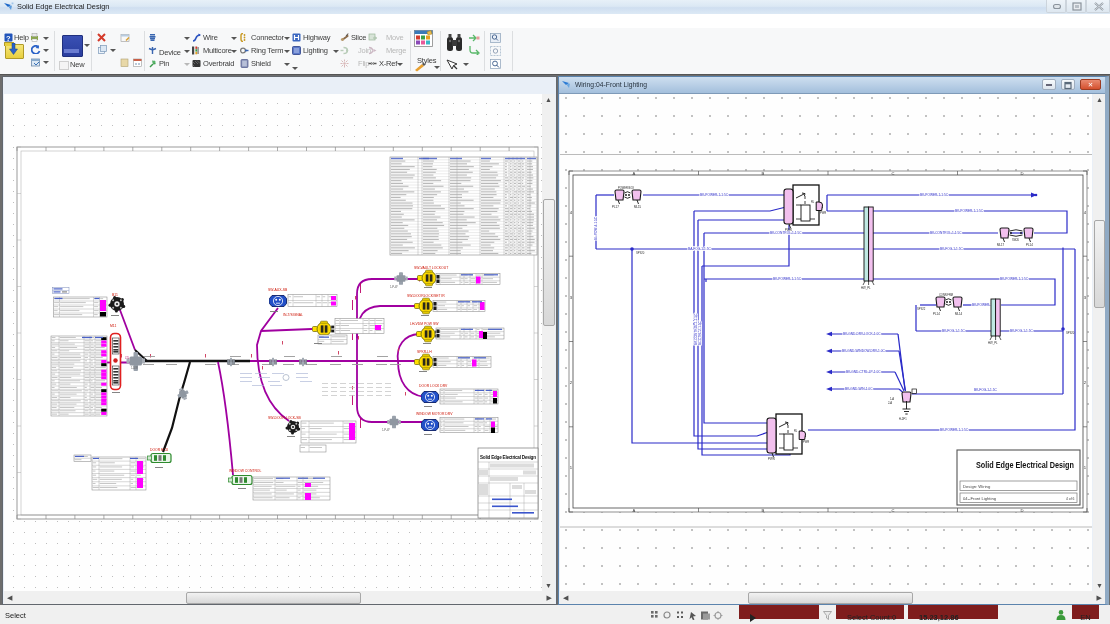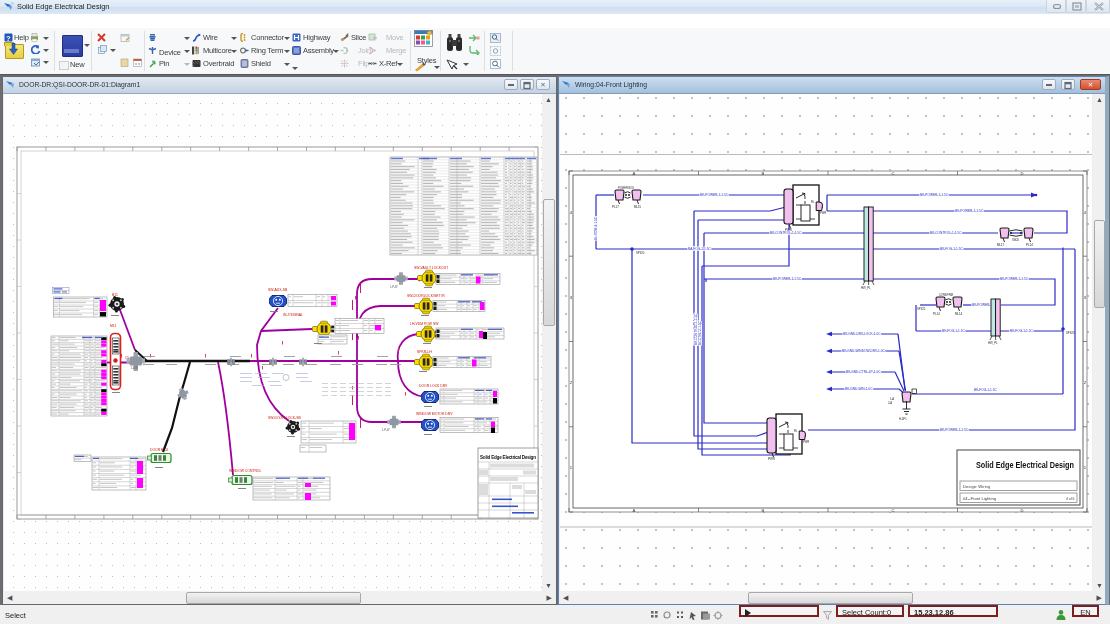--- a/index.html
+++ b/index.html
@@ -37,21 +37,21 @@
 .ccontent{position:absolute;background:#fefefe;overflow:hidden;}
 .grid11{background-image:radial-gradient(circle,#bdbdbd 0.8px,transparent 0.9px);background-size:11px 11px;background-position:4px 4px;}
 .grid18{background-image:radial-gradient(circle,#c2c2c2 0.8px,transparent 0.9px);background-size:18px 18px;background-position:15px 13px;}
 
 .sb{position:absolute;background:#f0f0f0;}
 .sb .thumb{position:absolute;background:linear-gradient(#f2f2f2,#d8d8d8);border:1px solid #a8a8a8;border-radius:2px;}
 .sb .arr{position:absolute;font-size:7px;color:#505050;text-align:center;}
 
 #statusbar{position:absolute;left:0;top:605px;width:1110px;height:19px;background:#f0f0f0;}
 #statusbar .s{position:absolute;font-size:7.5px;color:#222;}
-.sbox{position:absolute;top:0;height:12px;border:2px solid #7f1d1d;background:#f4f4f4;font-size:7.5px;color:#222;line-height:12px;padding-left:4px;box-sizing:border-box;}
+.sbox{position:absolute;top:0;height:12px;border:7px solid #7f1d1d;background:#f4f4f4;font-size:7.5px;color:#222;line-height:12px;padding-left:4px;box-sizing:border-box;}
 svg{position:absolute;left:0;top:0;}
 </style>
 </head>
 <body>
 <div id="app">
 
  <div id="titlebar">
   <svg id="applogo" viewBox="0 0 11 10">
         <path d="M0,1 L7,3 L4,5 Z" fill="#1b66c9"></path>
         <path d="M4.5,4.5 L8,3.4 L7,8 Z" fill="#5a9bdc"></path>
@@ -199,21 +199,21 @@
       <div class="drop" style="left:284px;top:35px;border-top-color:#555;"></div>
       <svg style="position:absolute;left:292px;top:5px;" width="9" height="9" viewBox="0 0 9 9">
         <rect x="0.5" y="0.5" width="8" height="8" rx="1" fill="#3a66c0"></rect>
         <path d="M2.5,2 v5 M6.5,2 v5 M2.5,4.5 h4" stroke="#fff" stroke-width="1.2" fill="none"></path>
       </svg>
       <div class="rtxt" style="left:303px;top:5px;">Highway</div>
       <svg style="position:absolute;left:292px;top:18px;" width="9" height="9" viewBox="0 0 9 9">
         <rect x="0.5" y="0.5" width="8" height="8" rx="1" fill="#5a78c8" stroke="#2a3e88" stroke-width="0.8"></rect>
         <rect x="2" y="2" width="5" height="5" fill="#8aa0dc"></rect>
       </svg>
-      <div class="rtxt" style="left:303px;top:18px;">Assembly</div>
+      <div class="rtxt" style="left:303px;top:18px;">Lighting</div>
       <div class="drop" style="left:333px;top:22px;border-top-color:#555;"></div>
       <div class="drop" style="left:292px;top:39px;border-top-color:#555;"></div>
       <svg style="position:absolute;left:340px;top:5px;" width="9" height="9" viewBox="0 0 9 9">
         <path d="M0.5,7 L6,3 l2,-2.5 l0.5,3 L3,7.5 Z" fill="#8a6a4a"></path>
         <path d="M6,3 l2,-2.5" stroke="#555" stroke-width="1"></path>
         <circle cx="2.5" cy="6.5" r="1.4" fill="#b89a6a"></circle>
       </svg>
       <div class="rtxt" style="left:351px;top:5px;">Slice</div>
       <svg style="position:absolute;left:340px;top:18px;" width="9" height="9" viewBox="0 0 9 9">
         <path d="M0.5,4.5 h3" stroke="#b8ccb8" stroke-width="1.4"></path>
@@ -300,35 +300,20 @@
       <svg style="position:absolute;left:490px;top:31px;" width="11" height="10" viewBox="0 0 11 10">
         <rect x="0.5" y="0.5" width="10" height="9" fill="#fff" stroke="#8aa0b8" stroke-width="0.7"></rect>
         <circle cx="5" cy="4.5" r="2.4" fill="none" stroke="#3a5a88" stroke-width="0.9"></circle>
         <path d="M6.5,6 l2.5,2.5" stroke="#3a5a88" stroke-width="1"></path>
       </svg>
     </div>
 
  <div id="mdi">
 
   <div class="child" id="winL" style="left:2px;top:1px;width:553px;height:527px;">
-   <div class="cap">
-    <svg style="left:3px;top:3px;" width="11" height="10" viewBox="0 0 11 10">
-            <path d="M0,1 L7,3 L4,5 Z" fill="#2a7ad4"></path>
-            <path d="M4.5,4.5 L8,3.4 L7,8 Z" fill="#6aa6e0"></path>
-          </svg>
-    <div class="t">DOOR-DR:QSI-DOOR-DR-01:Diagram1</div>
-    <div class="cbtn" style="left:501px;"><span style="display:inline-block;width:6px;height:2px;background:#667;margin-bottom:1px;"></span></div>
-    <div class="cbtn" style="left:517px;">
-            <svg width="12" height="9" viewBox="0 0 12 9" style="margin-top:1px;">
-              <rect x="3" y="1.5" width="6" height="6" fill="none" stroke="#5a6a7a" stroke-width="1.2"></rect>
-              <rect x="3" y="1.5" width="6" height="1.8" fill="#5a6a7a"></rect>
-            </svg>
-          </div>
-    <div class="cbtn" style="left:533px;">✕</div>
-   </div>
    <div class="ccontent grid11" style="left:1px;top:17px;width:538px;height:497px;">
     <svg id="svgL" width="538" height="497" viewBox="4 94 538 497">
             <rect x="17" y="147" width="521" height="372" fill="#ffffff" stroke="#9a9a9a" stroke-width="1"></rect>
             <rect x="21" y="151" width="513" height="364" fill="none" stroke="#b5b5b5" stroke-width="0.6"></rect>
             <path d="M17.0,147 V151 M46.0,147 V151 M74.9,147 V151 M103.9,147 V151 M132.8,147 V151 M161.8,147 V151 M190.7,147 V151 M219.6,147 V151 M248.6,147 V151 M277.5,147 V151 M306.5,147 V151 M335.4,147 V151 M364.4,147 V151 M393.3,147 V151 M422.3,147 V151 M451.2,147 V151 M480.2,147 V151 M509.1,147 V151 M17.0,515 V519 M46.0,515 V519 M74.9,515 V519 M103.9,515 V519 M132.8,515 V519 M161.8,515 V519 M190.7,515 V519 M219.6,515 V519 M248.6,515 V519 M277.5,515 V519 M306.5,515 V519 M335.4,515 V519 M364.4,515 V519 M393.3,515 V519 M422.3,515 V519 M451.2,515 V519 M480.2,515 V519 M509.1,515 V519 M17,515 H538" stroke="#8a8a8a" stroke-width="0.7" fill="none"></path>
             <path d="M17,147.0 H21 M534,147.0 H538 M17,193.5 H21 M534,193.5 H538 M17,240.0 H21 M534,240.0 H538 M17,286.5 H21 M534,286.5 H538 M17,333.0 H21 M534,333.0 H538 M17,379.5 H21 M534,379.5 H538 M17,426.0 H21 M534,426.0 H538 M17,472.5 H21 M534,472.5 H538 M17,519.0 H21 M534,519.0 H538 " stroke="#aaa" stroke-width="0.5" fill="none"></path>
             <rect x="390" y="157" width="147" height="98" fill="#fff" stroke="#888" stroke-width="0.6"></rect>
             <path d="M390,159.80 H537 M390,162.60 H537 M390,165.40 H537 M390,168.20 H537 M390,171.00 H537 M390,173.80 H537 M390,176.60 H537 M390,179.40 H537 M390,182.20 H537 M390,185.00 H537 M390,187.80 H537 M390,190.60 H537 M390,193.40 H537 M390,196.20 H537 M390,199.00 H537 M390,201.80 H537 M390,204.60 H537 M390,207.40 H537 M390,210.20 H537 M390,213.00 H537 M390,215.80 H537 M390,218.60 H537 M390,221.40 H537 M390,224.20 H537 M390,227.00 H537 M390,229.80 H537 M390,232.60 H537 M390,235.40 H537 M390,238.20 H537 M390,241.00 H537 M390,243.80 H537 M390,246.60 H537 M390,249.40 H537 M390,252.20 H537 " stroke="#c4c4c4" stroke-width="0.35" fill="none"></path>
             <path d="M418,157 V255 M422,157 V255 M449,157 V255 M457,157 V255 M480,157 V255 M504,157 V255 M509,157 V255 M513,157 V255 M517,157 V255 M521,157 V255 M526,157 V255 M530,157 V255 " stroke="#9a9a9a" stroke-width="0.4" fill="none"></path>
             <rect x="391" y="157.8" width="12" height="1.4" fill="#4a62c8" opacity="0.85"></rect>

